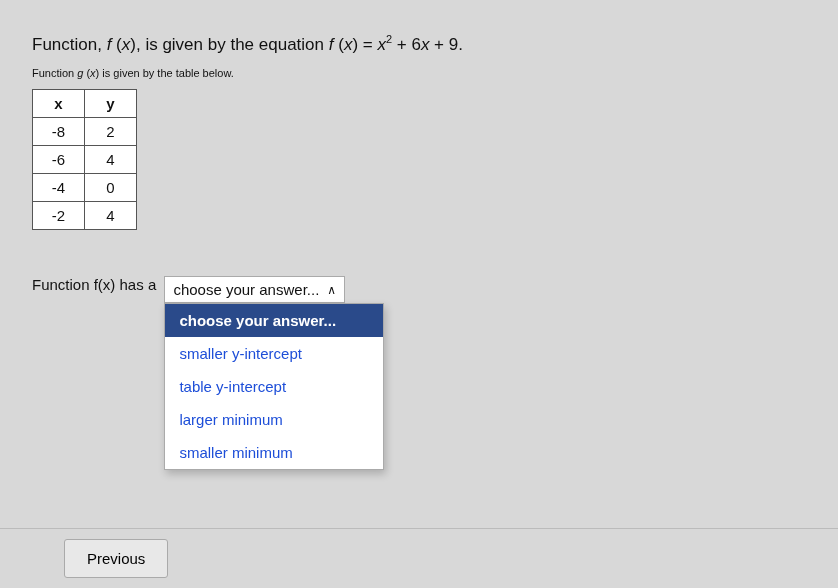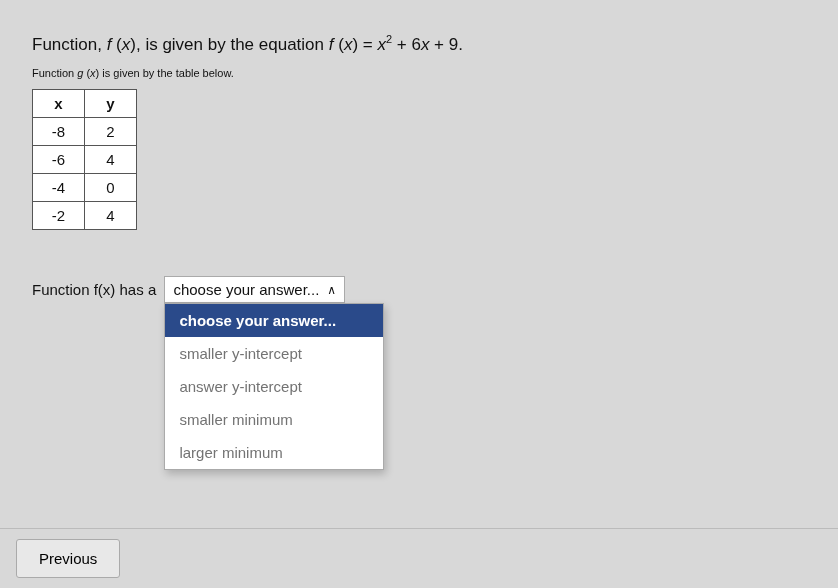--- a/index.html
+++ b/index.html
@@ -46,21 +46,21 @@
       padding: 0 4px;
     }
 
     table.g-table th {
       background: #fff;
       font-weight: bold;
     }
 
     .function-row {
       display: flex;
-      align-items: center;
+      align-items: flex-start;
       margin-bottom: 10px;
       font-size: 15px;
       position: relative;
       margin-top: 46px;
     }
 
     .function-row .static-text {
       white-space: nowrap;
     }
 
@@ -96,21 +96,21 @@
       border: 1px solid #aaa;
       z-index: 10;
       min-width: 220px;
       box-shadow: 2px 4px 8px rgba(0,0,0,0.2);
     }
 
     .dropdown-menu .dropdown-item {
       padding: 8px 14px;
       font-size: 15px;
       cursor: pointer;
-      color: #737373;
+      color: #1d4ed8;
     }
 
     .dropdown-menu .dropdown-item.selected {
       background: #2a4a8a;
       color: #fff;
       font-weight: bold;
     }
 
     .than-text {
       white-space: nowrap;
@@ -128,20 +128,21 @@
       align-items: center;
     }
 
     .prev-button {
       border: 1px solid #aaa;
       background: #e8e8e8;
       padding: 10px 22px;
       font-size: 15px;
       cursor: pointer;
       border-radius: 3px;
+      margin-left: 48px;
     }
 
     
     .math {
       font-style: italic;
     }
     sup {
       font-size: 11px;
     }
   </style>
@@ -190,23 +191,23 @@
 
     <div class="dropdown-container">
       <div class="dropdown-trigger" id="dropdown-trigger">
         <span id="dropdown-selected-label">choose your answer...</span>
         <span class="chevron">∧</span>
       </div>
       <div class="dropdown-menu" id="dropdown-menu">
 
       <div class="dropdown-item selected">choose your answer...</div>
           <div class="dropdown-item">smaller y-intercept</div>
-          <div class="dropdown-item">answer y-intercept</div>
+          <div class="dropdown-item">table y-intercept</div>
+          <div class="dropdown-item">larger minimum</div>
           <div class="dropdown-item">smaller minimum</div>
-          <div class="dropdown-item">larger minimum</div>
         </div>
     </div>
 
   </div>
 
 </div>
 
 <div class="bottom-bar">
   <button class="prev-button">Previous</button>
 </div>

